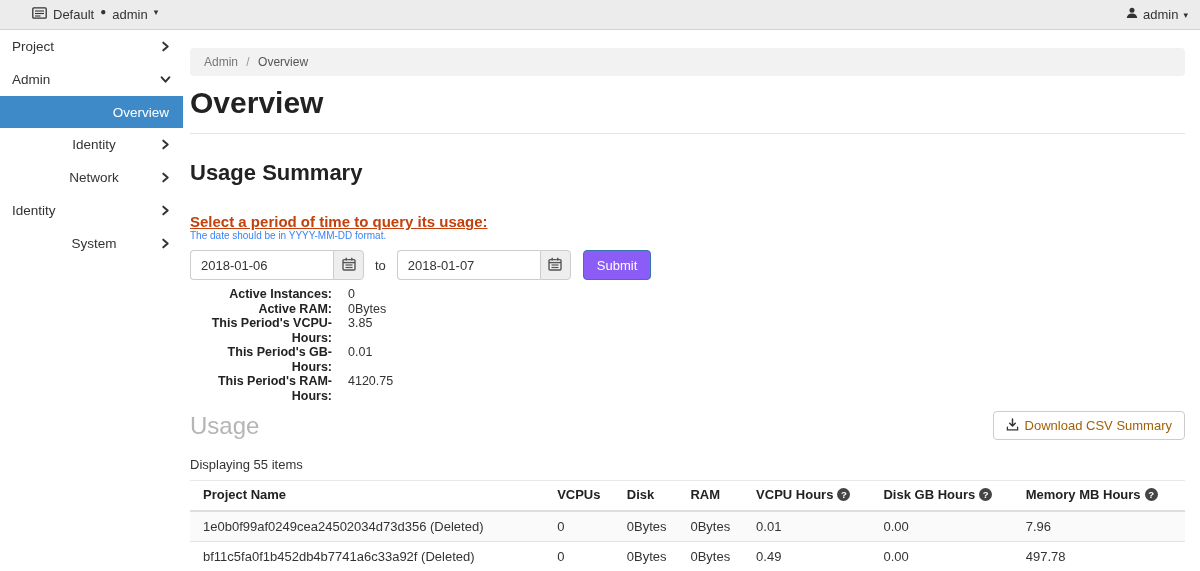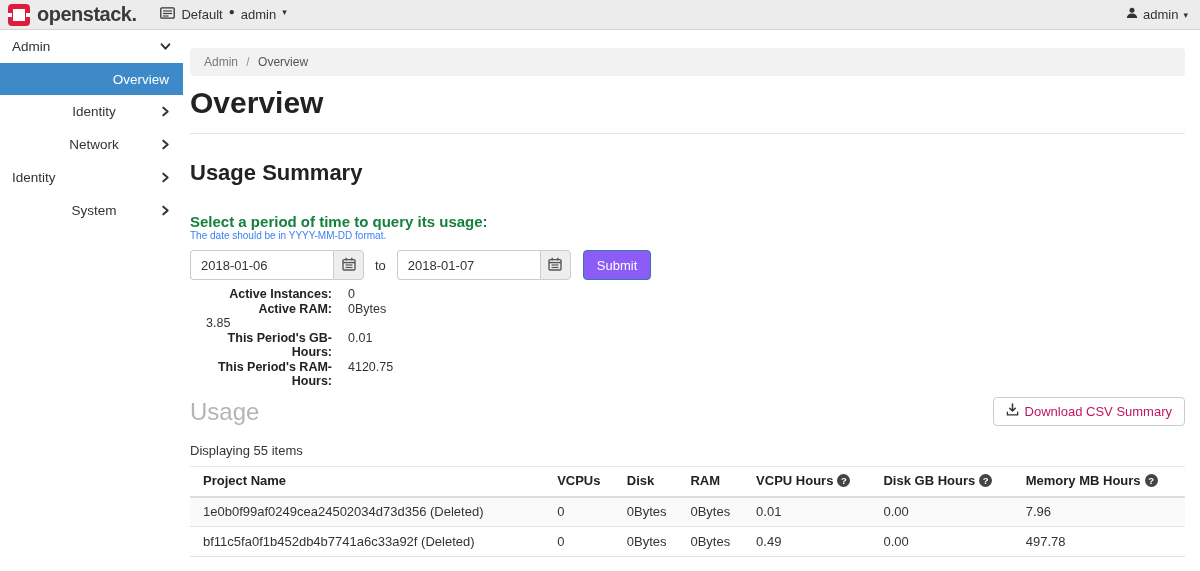--- a/index.html
+++ b/index.html
@@ -43,21 +43,21 @@
   .breadcrumb { background:#f2f2f2; border-radius:4px; height:28px; line-height:28px;
     padding:0 14px; font-size:12px; color:#777; }
   .breadcrumb .bc-link { color:#777; cursor:pointer; }
   .breadcrumb .bc-sep { margin:0 5px; color:#999; }
   .breadcrumb .bc-current { color:#555; }
   .page-title { font-size:30px; font-weight:bold; color:#222; margin-top:10px; }
   .title-divider { border:none; border-top:1px solid #e5e5e5; margin-top:13px; }
 
   
   .section-heading { font-size:22px; font-weight:bold; color:#222; margin-top:26px; }
-  .prompt { font-size:15px; font-weight:bold; color:#15803d; margin-top:27px; }
+  .prompt { font-size:15px; font-weight:bold; color:#c2410c; margin-top:27px;text-decoration:underline; }
   .hint { font-size:10px; color:#3b82f6; }
   .date-form { display:flex; align-items:center; margin-top:9px; }
   .input-group { display:flex; }
   .date-input { width:143px; height:30px; border:1px solid #ccc; border-right:none;
     border-radius:4px 0 0 4px; padding:0 10px; font-size:13px; color:#333;
     font-family:"Liberation Sans", sans-serif; }
   .cal-btn { width:31px; height:30px; border:1px solid #ccc; border-radius:0 4px 4px 0;
     background:#eee; display:flex; align-items:center; justify-content:center; cursor:pointer; }
   .to-label { font-size:13px; margin:4px 11px; }
   .submit-btn { margin-left:12px; height:30px; padding:0 13px; background:#8b5cf6;
@@ -66,43 +66,39 @@
   .stats { margin-top:7px; }
   .stat-row { display:flex; line-height:14.5px; }
   .stat-label { width:142px; text-align:right; font-weight:bold; font-size:12.5px; color:#222; }
   .stat-value { margin-left:16px; font-size:12.5px; color:#333; }
 
   
   .usage-header { display:flex; align-items:flex-end; justify-content:space-between;
     margin-top:8px; }
   .usage-title { font-size:24px; color:#b5b5b5; }
   .csv-btn { height:29px; padding:0 12px; background:#fff; border:1px solid #ccc;
-    border-radius:4px; font-size:13px; color:#be185d; display:flex; align-items:center;
+    border-radius:4px; font-size:13px; color:#a16207; display:flex; align-items:center;
     gap:6px; cursor:pointer; font-family:"Liberation Sans", sans-serif; }
   .items-count { font-size:13px; margin-top:17px; }
   table.usage { width:100%; border-collapse:collapse; table-layout:fixed; margin-top:8px;
     border-top:1px solid #e8e8e8; }
   table.usage th { text-align:left; font-size:13px; font-weight:bold; color:#222;
     padding:6px 0 8px 0; border-bottom:2px solid #ddd; cursor:pointer; }
   table.usage td { font-size:13px; color:#333; height:30px; padding:0;
     border-bottom:1px solid #e2e2e2; overflow:hidden; white-space:nowrap; }
   table.usage tr:nth-child(odd) td { background:#fafafa; }
   table.usage th:first-child, table.usage td:first-child { padding-left:13px; }
   .help-badge { display:inline-block; width:13px; height:13px; border-radius:50%;
     background:#444; color:#fff; font-size:9.5px; font-weight:bold; text-align:center;
     line-height:13px; margin-left:4px; vertical-align:1px; cursor:pointer; }
 </style>
 </head>
 <body>
 
 <div class="topbar">
-  <div class="brand">
-    <span class="logo"></span>
-    <span class="brand-text">openstack.</span>
-  </div>
   <div class="context">
     <span><svg width="15" height="12" viewBox="0 0 15 12">
           <rect x="0.8" y="0.8" width="13.4" height="10.4" rx="1" fill="none" stroke="#333" stroke-width="1.3"></rect>
           <line x1="3" y1="4" x2="12" y2="4" stroke="#333" stroke-width="1.1"></line>
           <line x1="3" y1="6.5" x2="12" y2="6.5" stroke="#333" stroke-width="1.1"></line>
           <line x1="3" y1="9" x2="8.5" y2="9" stroke="#333" stroke-width="1.1"></line>
         </svg></span>
     <span>Default</span>
     <span class="dot">●</span>
     <span>admin</span>
@@ -116,20 +112,28 @@
         </svg></span>
     <span>admin</span>
     <span class="caret">▾</span>
   </div>
 </div>
 
 <div class="layout">
 
   <div class="sidebar">
     <div class="nav-item">
+      <span class="lbl">Project</span>
+      <span class="chev">
+          <svg width="11" height="11" viewBox="0 0 10 10">
+            <polyline points="3,1.5 7,5 3,8.5" fill="none" stroke="#333" stroke-width="1.8" stroke-linecap="round" stroke-linejoin="round"></polyline>
+          </svg>
+        </span>
+    </div>
+    <div class="nav-item">
       <span class="lbl">Admin</span>
       <span class="chev">
           <svg width="11" height="11" viewBox="0 0 10 10">
             <polyline points="1.5,3 5,7 8.5,3" fill="none" stroke="#333" stroke-width="1.8" stroke-linecap="round" stroke-linejoin="round"></polyline>
           </svg>
         </span>
     </div>
     <div class="nav-item active">
       <span class="lbl">Overview</span>
     </div>
@@ -215,20 +219,21 @@
     <div class="stats">
       <div class="stat-row">
         <span class="stat-label">Active Instances:</span>
         <span class="stat-value">0</span>
       </div>
       <div class="stat-row">
         <span class="stat-label">Active RAM:</span>
         <span class="stat-value">0Bytes</span>
       </div>
       <div class="stat-row">
+        <span class="stat-label">This Period's VCPU-Hours:</span>
         <span class="stat-value">3.85</span>
       </div>
       <div class="stat-row">
         <span class="stat-label">This Period's GB-Hours:</span>
         <span class="stat-value">0.01</span>
       </div>
       <div class="stat-row">
         <span class="stat-label">This Period's RAM-Hours:</span>
         <span class="stat-value">4120.75</span>
       </div>

